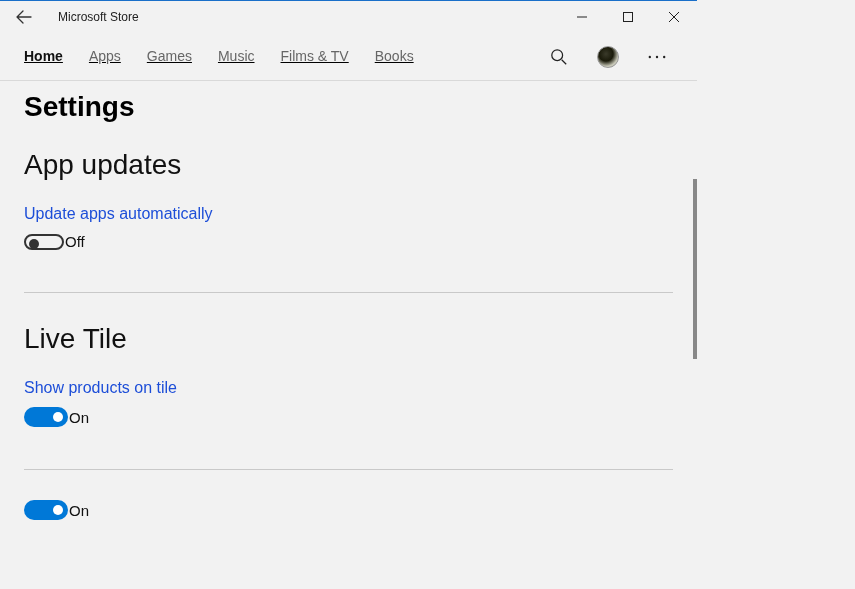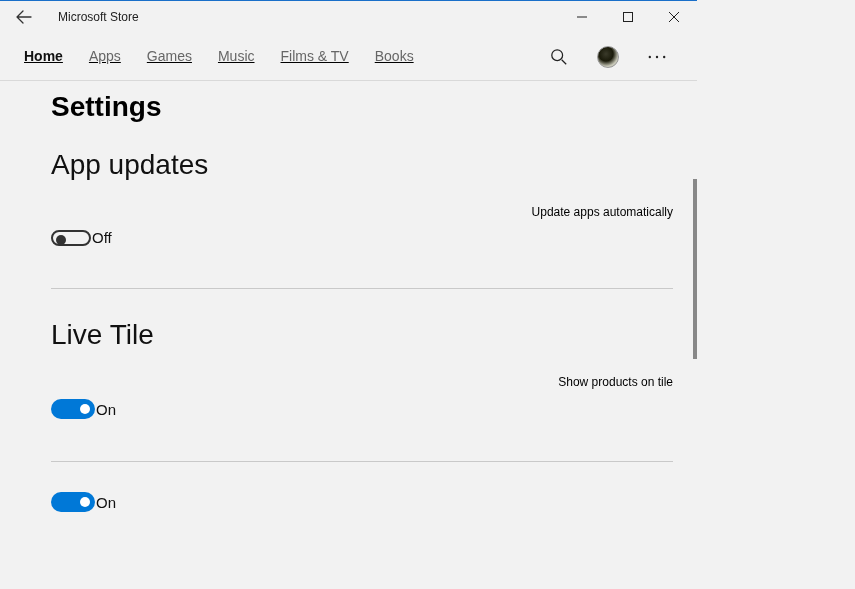--- a/index.html
+++ b/index.html
@@ -107,45 +107,43 @@
     
     .content-wrap {
       position: relative;
       flex: 1;
       overflow: hidden;
     }
     .content {
       padding: 10px 24px 20px 24px;
       height: 100%;
       overflow-y: auto;
-      margin-left: 27px;
     }
     .page-title {
       font-size: 28px;
       font-weight: 600;
       margin-bottom: 26px;
     }
     .section {
       padding-bottom: 42px;
       border-bottom: 1px solid #c9c9c9;
       margin-bottom: 30px;
       max-width: 806px;
     }
     .section:last-child { border-bottom: none; }
     .section-title {
       font-size: 28px;
       font-weight: 400;
       margin-bottom: 24px;
       color: #111;
     }
     .setting-label {
-      font-size: 12px;
-      color: #000000;
+      font-size: 16px;
+      color: #1d4ed8;
       margin-bottom: 10px;
-      text-align: right;
     }
     .toggle-row {
       display: flex;
       align-items: center;
       gap: 1px;
     }
     .toggle {
       width: 44px;
       height: 20px;
       border-radius: 10px;

